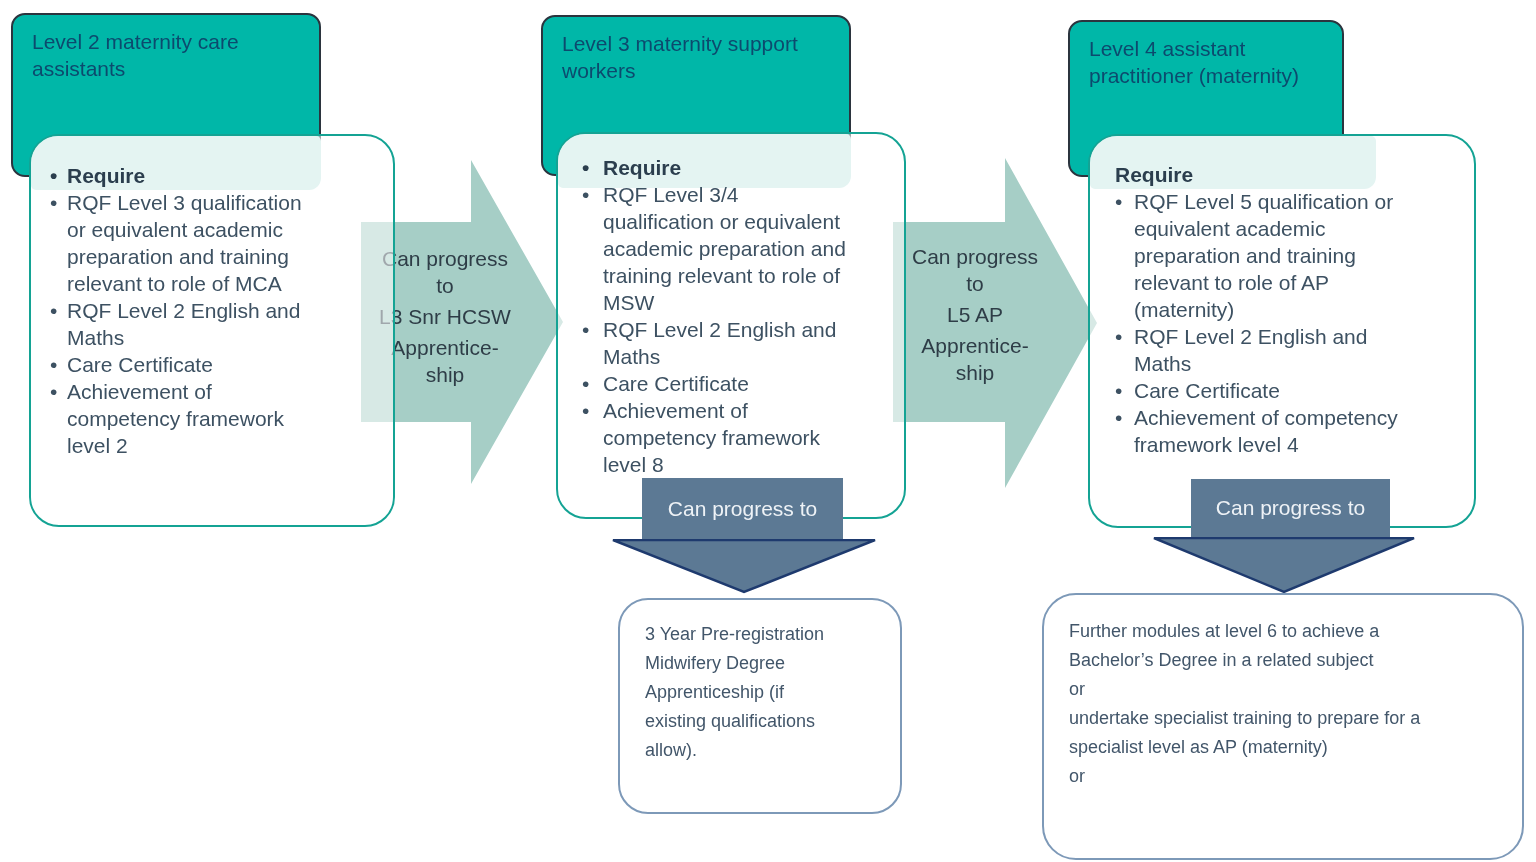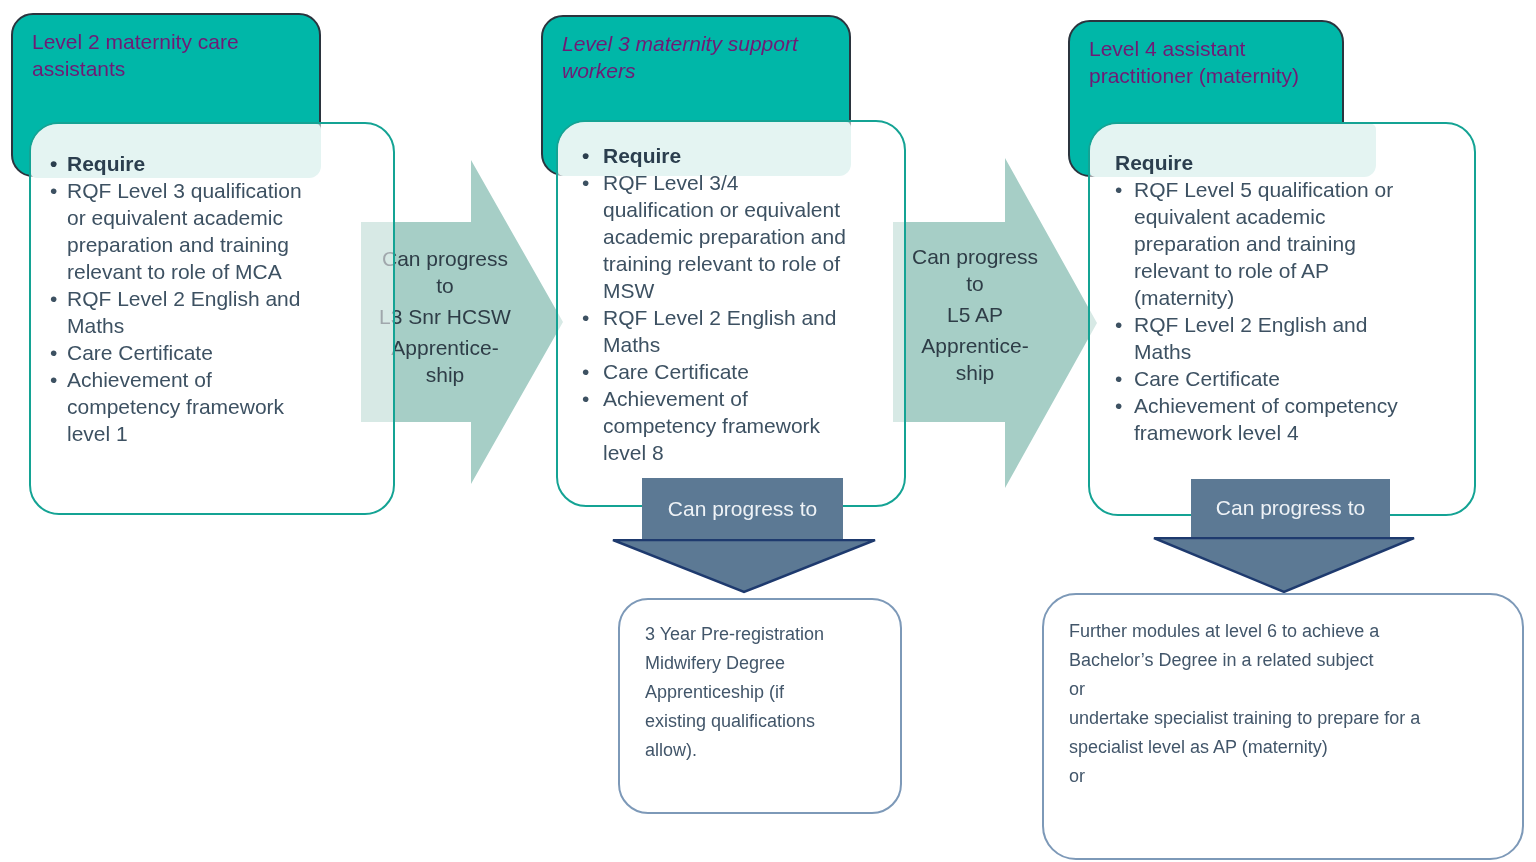--- a/index.html
+++ b/index.html
@@ -8,31 +8,32 @@
     position: relative; width: 1536px; height: 862px;
     background: #ffffff; overflow: hidden;
     font-family: "Liberation Sans", sans-serif;
     color: #3d5162;
   }
   
   .teal-box {
     position: absolute; z-index: 2;
     background: #00b7a8;
     border: 2px solid #2b343e;
-    border-radius: 22px;
-    color: #701a75;
+    border-radius: 14px;
+    color: #0c4a6e;
     font-size: 21px; line-height: 27px;
     padding: 13px 18px 0 19px;
   }
   
   .white-box {
     position: absolute; z-index: 3;
     background: rgba(255,255,255,0.55);
     border: 2px solid #14a394;
     border-radius: 30px;
+    margin-top: 12px;
   }
   .band {
     position: absolute; top: 0; left: 0; z-index: 1;
     background: #e4f4f2;
     border-radius: 27px 5px 12px 5px;
   }
   .req-list {
     position: relative; z-index: 2;
     list-style: none;
     font-size: 21px; line-height: 27px;
@@ -101,25 +102,25 @@
   <div class="teal-box" style="left:11px; top:13px; width:310px; height:164px;">
     <span>Level 2 maternity care assistants</span>
   </div>
   <div class="white-box" style="left:29px; top:122px; width:366px; height:393px;">
     <div class="band" style="width:290px; height:54px;"></div>
     <ul class="req-list" style="margin:26px 0 0 19px; width:266px;">
       <li class="bold">Require</li>
       <li>RQF Level 3 qualification or equivalent academic preparation and training relevant to role of MCA</li>
       <li>RQF Level 2 English and Maths</li>
       <li>Care Certificate</li>
-      <li>Achievement of competency framework level 1</li>
+      <li>Achievement of competency framework level 2</li>
     </ul>
   </div>
 
-  <div class="teal-box" style="left:541px; top:15px; width:310px; height:161px;font-style:italic;">
+  <div class="teal-box" style="left:541px; top:15px; width:310px; height:161px;">
     <span>Level 3 maternity support workers</span>
   </div>
   <div class="white-box" style="left:556px; top:120px; width:350px; height:387px;">
     <div class="band" style="width:293px; height:54px;"></div>
     <ul class="req-list list2" style="margin:20px 0 0 24px; width:270px;">
       <li class="bold">Require</li>
       <li>RQF Level 3/4 qualification or equivalent academic preparation and training relevant to role of MSW</li>
       <li>RQF Level 2 English and Maths</li>
       <li>Care Certificate</li>
       <li>Achievement of competency framework level 8</li>

